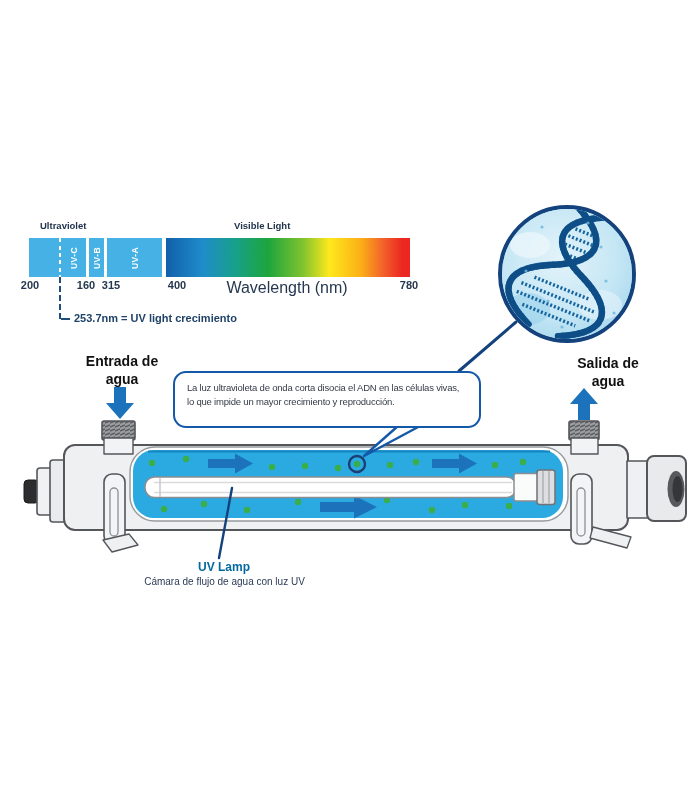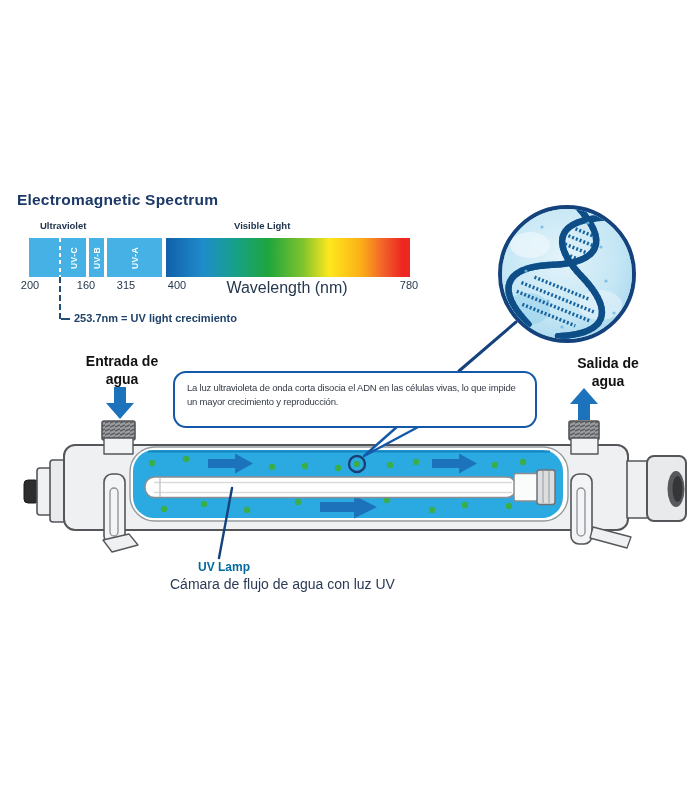--- a/index.html
+++ b/index.html
@@ -16,35 +16,35 @@
   .seg-uvc{left:33px;width:24px;}
   .seg-uvb{left:60px;width:15px;}
   .seg-uva{left:78px;width:55px;}
   .seg-vis{left:137px;width:244px;
     background:linear-gradient(90deg,#1160a9 0%,#1f8cca 15%,#17a08c 28%,#1ea53c 42%,
                #7fc32f 56%,#ffe81c 67%,#fbae17 80%,#f2622a 89%,#ec2620 97%);}
   .dash254{position:absolute;left:30px;top:0;width:2px;height:39px;
     background:repeating-linear-gradient(180deg,#ffffff 0 4px,rgba(255,255,255,0) 4px 7.5px);}
   .bandlabel{position:absolute;left:50%;top:50%;transform:translate(-50%,-50%) rotate(-90deg);
     color:#fff;font-weight:bold;font-size:8.5px;letter-spacing:.4px;white-space:nowrap;}
-  .tick{top:279px;width:40px;text-align:center;font-size:11px;font-weight:400;color:#26384f;}
-  .t200{left:10px;} .t280{left:66px;} .t315{left:91px;padding-left:15px;} .t400{left:157px;} .t780{left:389px;}
+  .tick{top:279px;width:40px;text-align:center;font-size:11px;font-weight:700;color:#26384f;}
+  .t200{left:10px;} .t280{left:66px;} .t315{left:91px;} .t400{left:157px;} .t780{left:389px;}
   .axis-label{left:222px;top:279px;width:130px;text-align:center;font-size:16px;font-weight:400;color:#26384f;}
   .dashv{left:59px;top:277px;height:42px;width:0;border-left:2px dashed #1f4e79;}
   .dashh{left:61px;top:318px;width:9px;height:0;border-top:2px dashed #1f4e79;}
   .annotation{left:74px;top:312px;font-size:11px;font-weight:600;color:#1f4268;}
   .dna{left:498px;top:205px;width:130px;height:130px;border:4px solid #14427c;border-radius:50%;
        overflow:hidden;background:#b9e0f2;}
-  .bubble{left:173px;top:371px;width:364px;height:57px;box-sizing:border-box;
+  .bubble{left:173px;top:371px;width:308px;height:57px;box-sizing:border-box;
     border:2.5px solid #1458a8;border-radius:13px;background:#fff;padding:8px 12px 0 12px;
     font-size:9.5px;letter-spacing:-.2px;line-height:1.5;color:#343a46;}
   .pipe-label{width:84px;text-align:center;font-size:14px;font-weight:bold;color:#111;line-height:1.3;}
   .inlet{left:80px;top:352px;} .outlet{left:566px;top:354px;}
   .lamp-label{left:164px;top:560px;width:120px;text-align:center;font-size:12px;font-weight:bold;color:#0369a1;}
-  .lamp-caption{left:142px;top:576px;width:165px;text-align:right;font-size:14px;color:#2b3a55;white-space:nowrap;margin-left:28px;}
+  .lamp-caption{left:142px;top:576px;width:165px;text-align:center;font-size:10px;color:#2b3a55;white-space:nowrap;}
 </style>
 </head>
 <body>
 
 <div class="canvas">
 
   <svg class="gfx" width="700" height="800" viewBox="0 0 700 800">
     <defs>
       <pattern id="thr" width="5" height="4" patternUnits="userSpaceOnUse">
         <rect width="5" height="4" fill="#9b9da0"></rect>
@@ -168,21 +168,20 @@
           <circle cx="24" cy="62" r="1.6"></circle>
         <circle cx="104" cy="72" r="1.6"></circle>
           <circle cx="46" cy="92" r="1.6"></circle>
           <circle cx="86" cy="14" r="1.6"></circle>
         <circle cx="60" cy="118" r="1.6"></circle>
           <circle cx="112" cy="104" r="1.6"></circle>
       </g>
     </svg>
   </div>
 
-  <div class="abs title">Electromagnetic Spectrum</div>
 
   <div class="abs region-label rl-uv">Ultraviolet</div>
   <div class="abs region-label rl-vis">Visible Light</div>
 
   <div class="abs bar">
     <div class="seg seg-1"></div>
     <div class="seg seg-uvc">
       <span class="bandlabel">UV-C</span>
     </div>
     <div class="seg seg-uvb">

